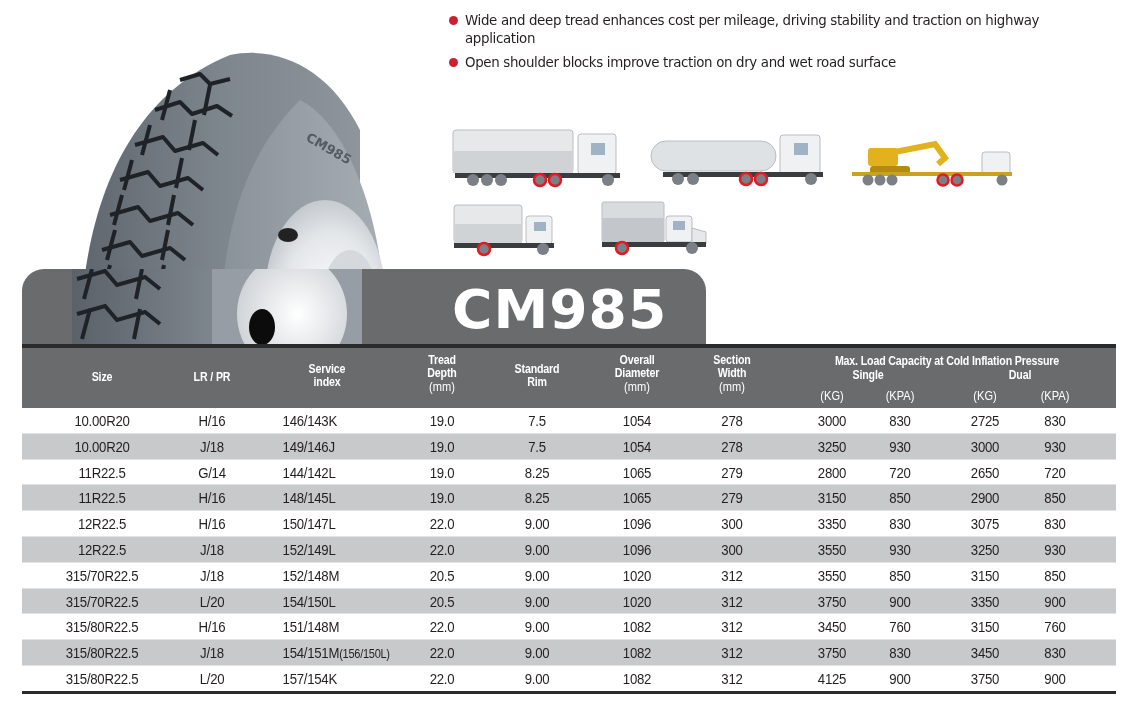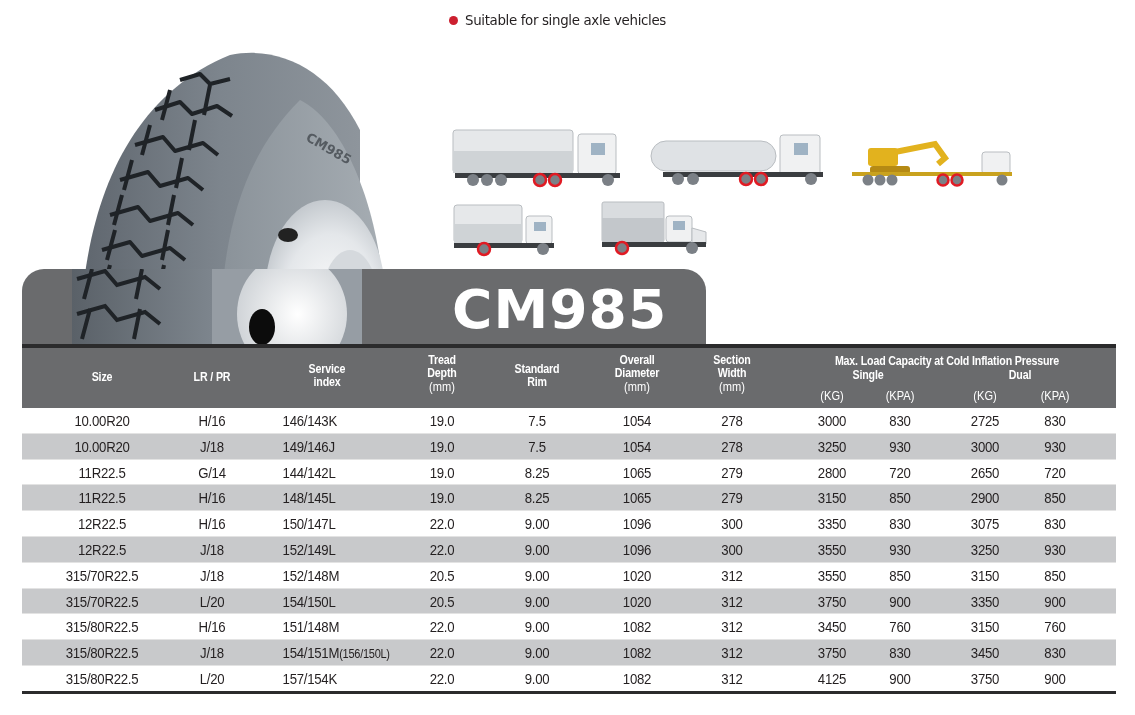--- a/index.html
+++ b/index.html
@@ -78,21 +78,22 @@
       <path d="M35 280 l28 -8 l12 14 l28 -8 l15 12"></path>
       <path d="M110 50 l-8 30 M90 85 l-8 30 M72 120 l-8 30 M62 155 l-8 30 M55 190 l-8 30 M50 225 l-8 30 M47 260 l-8 30"></path>
       <path d="M150 45 l-6 30 M135 80 l-6 30 M122 118 l-6 30 M114 155 l-6 30 M108 190 l-6 30 M104 225 l-6 30 M100 260 l-6 30"></path>
     </g>
 
     <text x="245" y="100" transform="rotate(30 245 100)" font-family="DejaVu Sans, sans-serif" font-weight="bold" font-size="13" fill="#555b61">CM985</text>
   </svg>
 </div>
 
 <ul class="features">
-  <li><span class="dot"></span><span>Suitable for single axle vehicles</span></li>
+  <li><span class="dot"></span><span>Wide and deep tread enhances cost per mileage, driving stability and traction on highway application</span></li>
+  <li><span class="dot"></span><span>Open shoulder blocks improve traction on dry and wet road surface</span></li>
 </ul>
 
 <div class="veh" style="left:450px;top:127px;width:175px;height:62px;">
   <svg viewBox="0 0 175 62">
     <rect x="3" y="3" width="120" height="43" rx="3" fill="#e6e8ea" stroke="#b9bdc1"></rect>
     <rect x="3" y="24" width="120" height="22" fill="#cfd3d6"></rect>
     <rect x="128" y="7" width="38" height="40" rx="3" fill="#f0f1f2" stroke="#b9bdc1"></rect>
     <rect x="141" y="16" width="14" height="12" fill="#9fb3c4"></rect>
     <rect x="5" y="46" width="165" height="5" fill="#3a3d40"></rect>
     <g fill="#7b8086">

